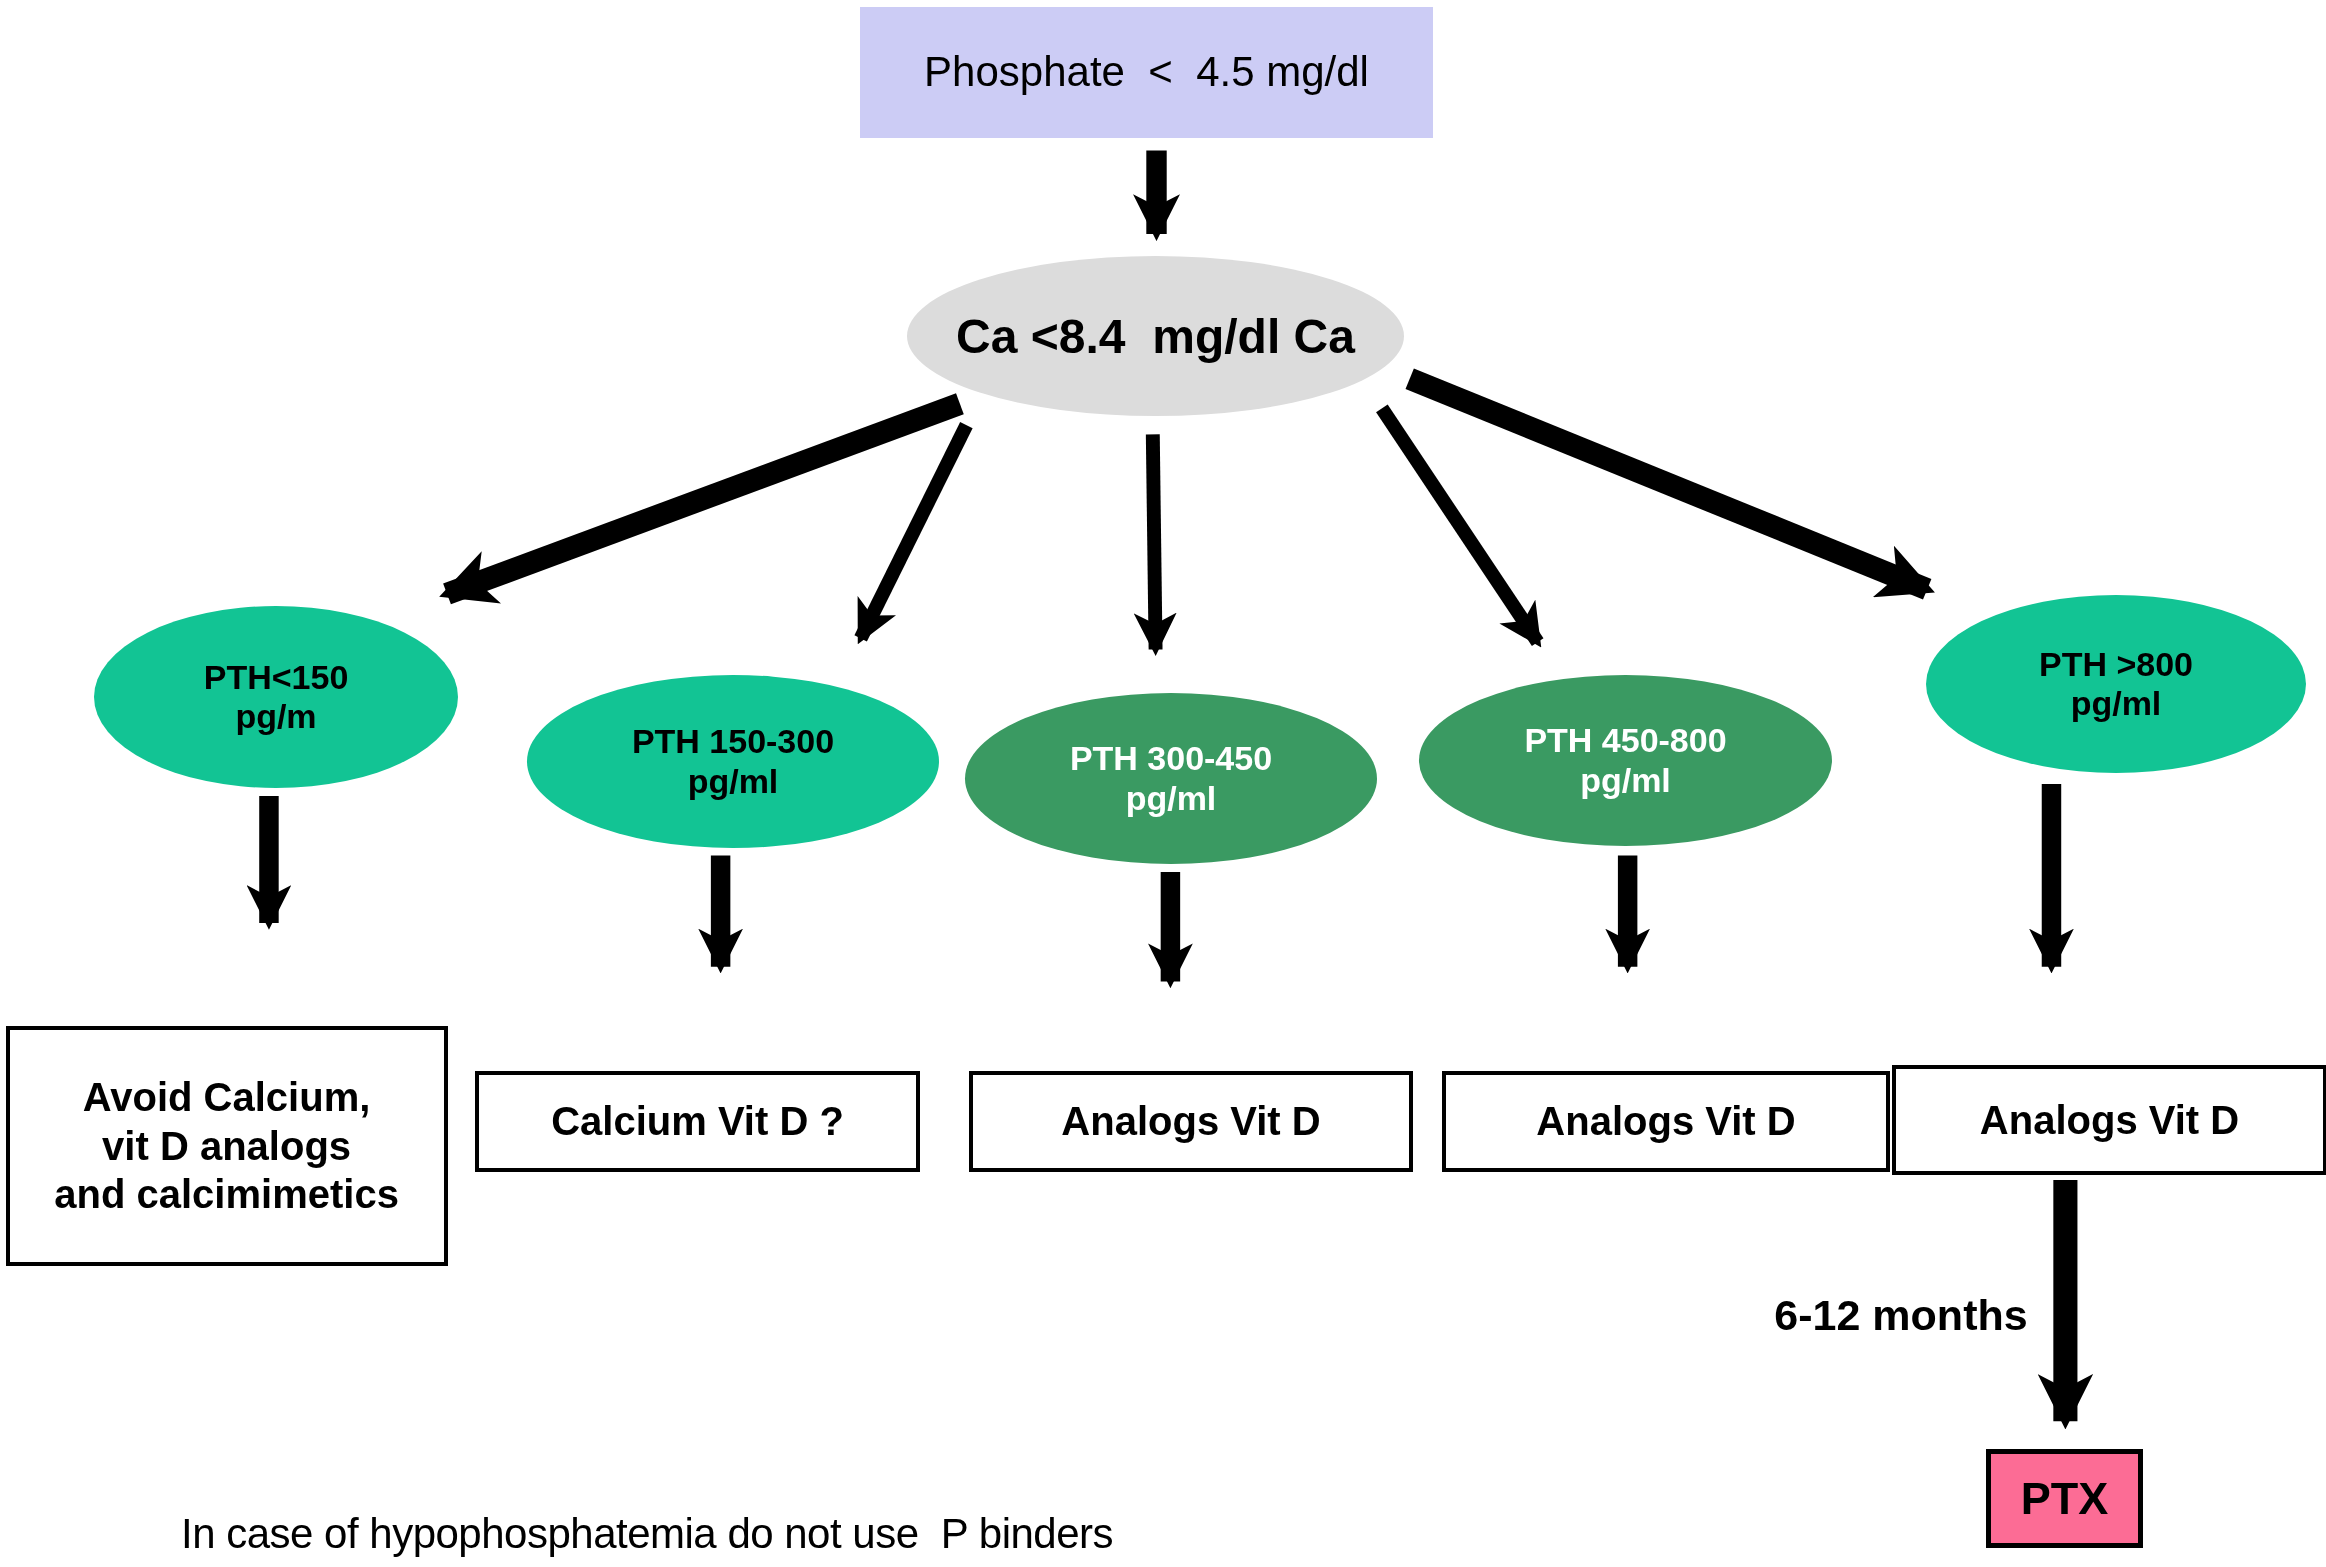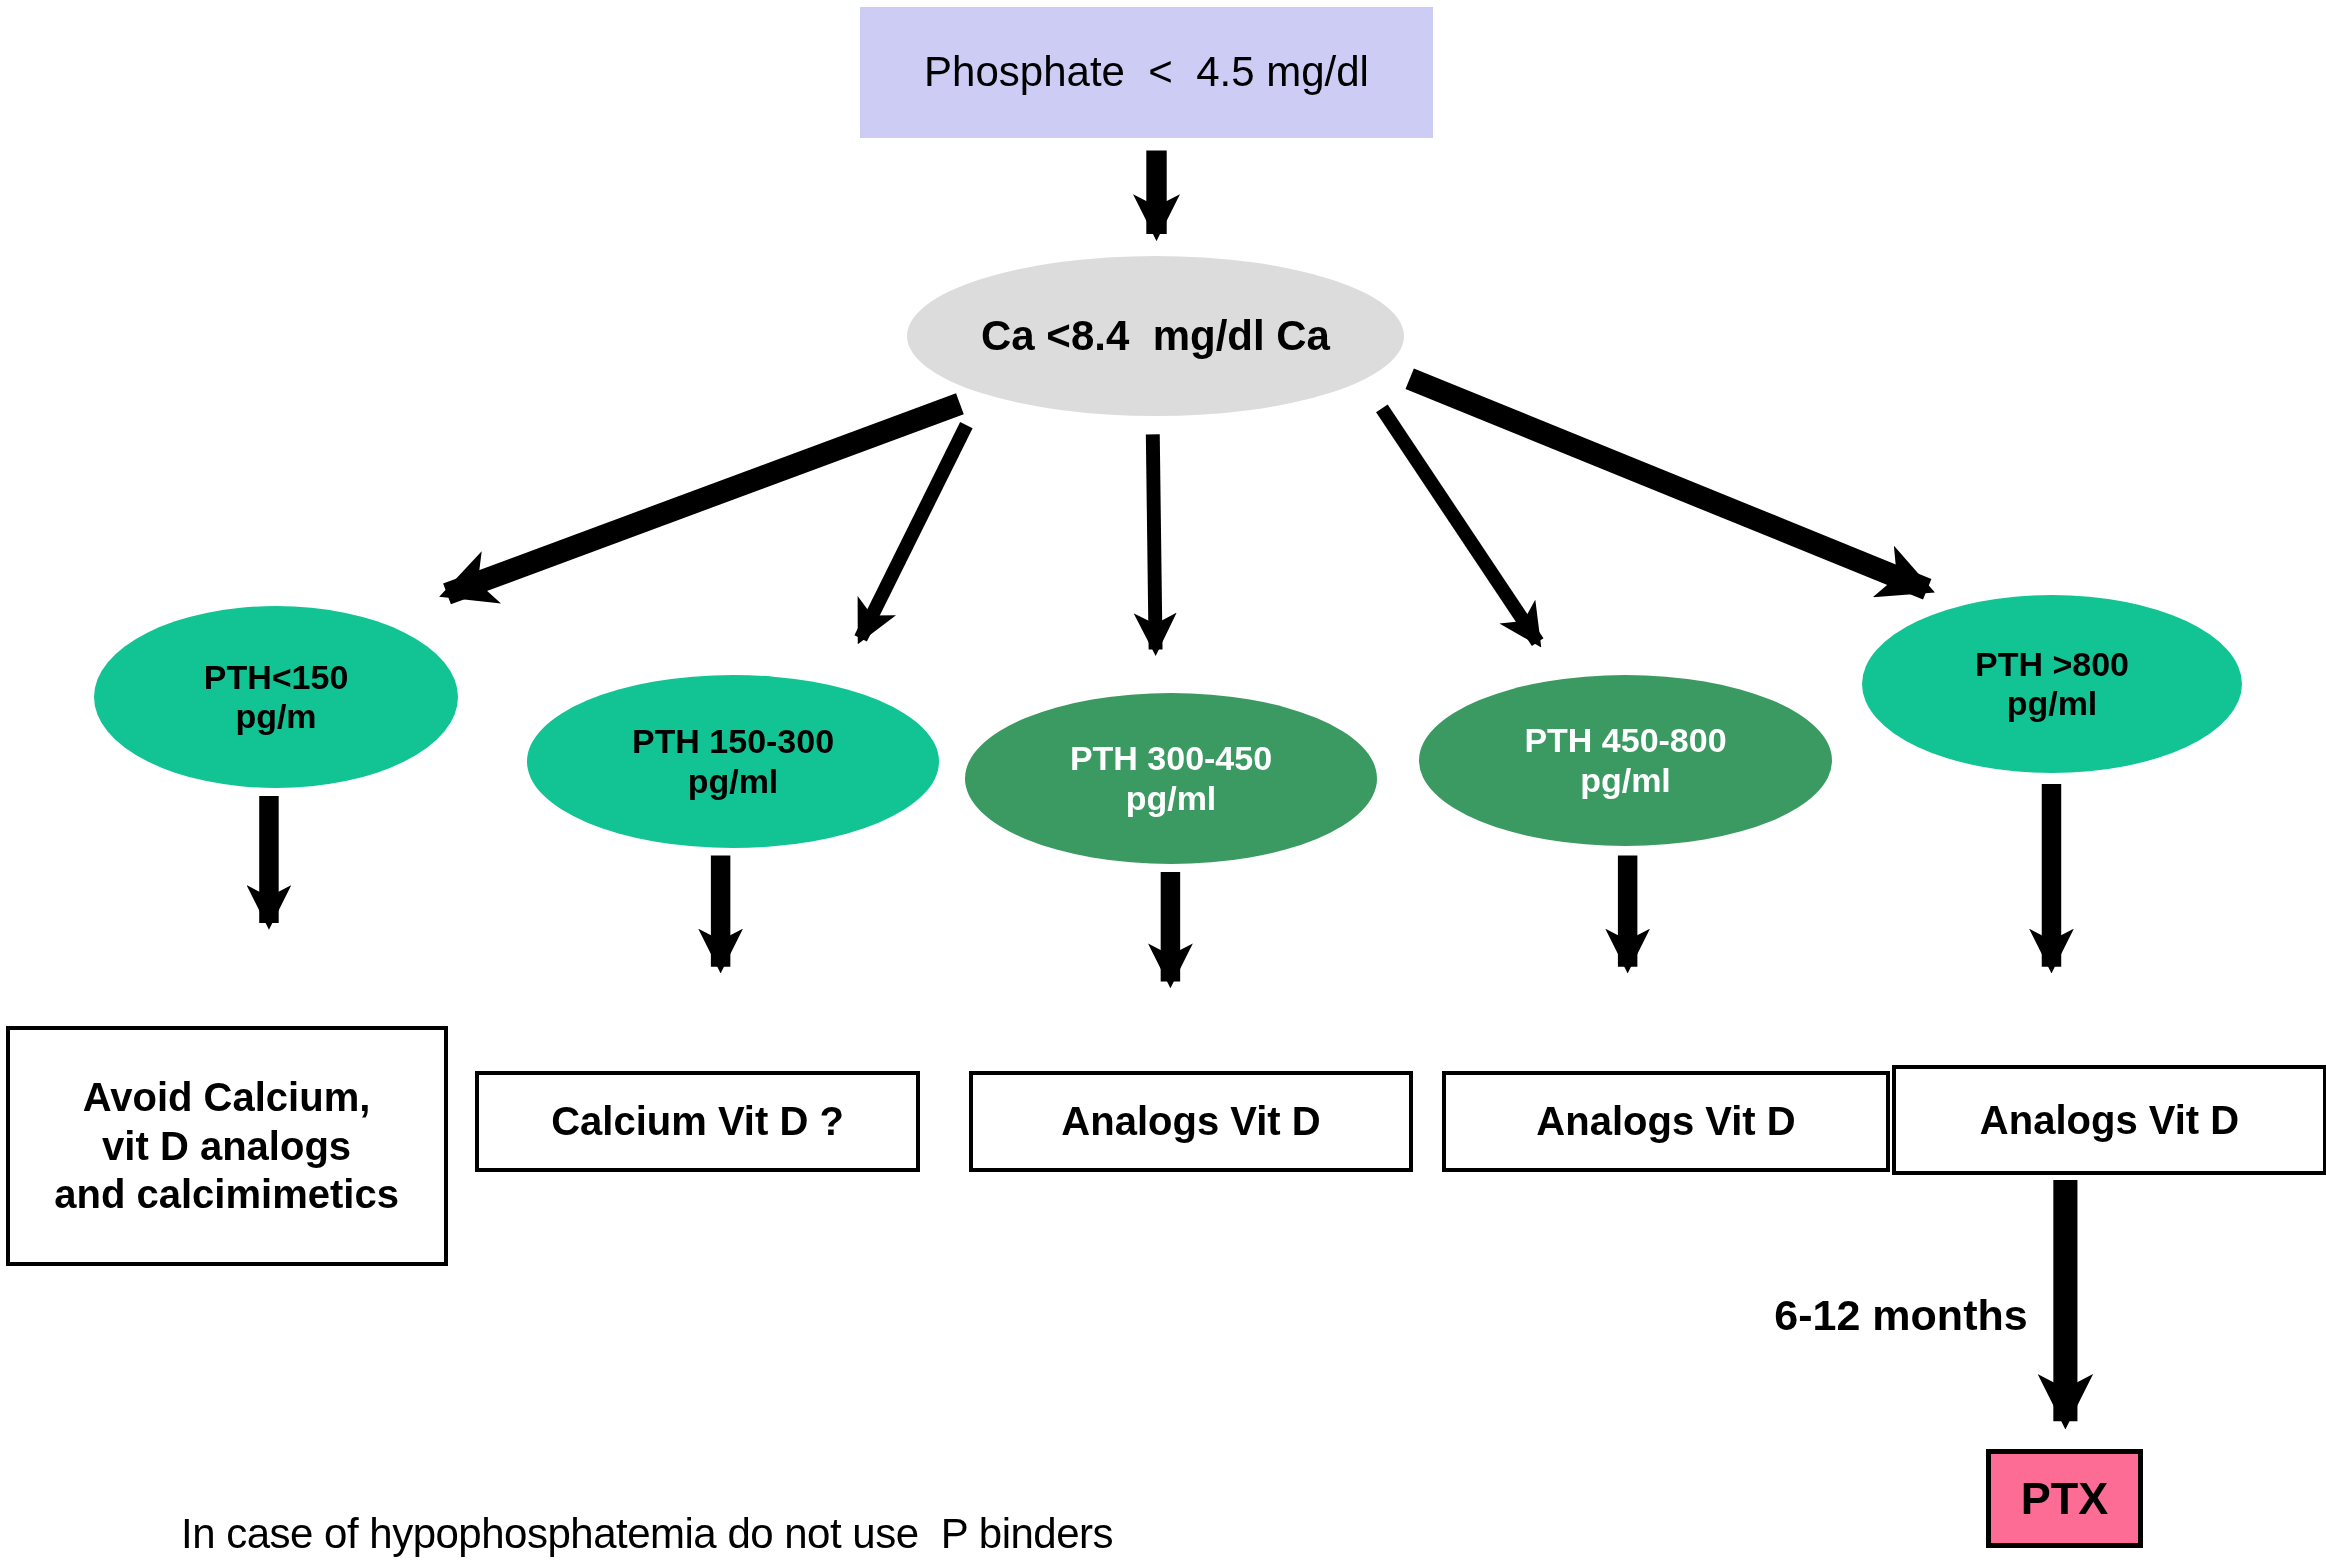--- a/index.html
+++ b/index.html
@@ -23,33 +23,33 @@
   .pre { white-space: pre; }
   .root-box {
     left: 860px; top: 6.5px; width: 573px; height: 131px;
     background: var(--root-bg, #ccccf5);
     font-weight: 400; font-size: 42px;
   }
   .decision-ellipse {
     left: 907px; top: 256px; width: 497px; height: 160px;
     background: var(--decision-bg, #dcdcdc);
     border-radius: 50%;
-    font-weight: 700; font-size: 42px; justify-content: center;
+    font-weight: 700; font-size: 48px; justify-content: center;
   }
   .pth {
     border-radius: 50%;
     font-weight: 700; font-size: 34px; line-height: 1.16;
   }
   .pth.bright { background: var(--pth-bright, #12c494); color: #000; }
   .pth.dark   { background: var(--pth-dark, #3a9a62); color: #ffffff; }
   .pth.e1 { left: 94px;  top: 606px; width: 364px; height: 182px; }
   .pth.e2 { left: 527px;  top: 675px; width: 412px; height: 173px; }
   .pth.e3 { left: 965px; top: 693px; width: 412px; height: 171px; }
   .pth.e4 { left: 1419px; top: 675px; width: 413px; height: 171px; }
-  .pth.e5 { left: 1862px; top: 595px; width: 380px; height: 178px; }
+  .pth.e5 { left: 1926px; top: 595px; width: 380px; height: 178px; }
   .action-box {
     background: #ffffff;
     border: 4.6px solid #000;
     font-weight: 700; font-size: 40px; line-height: 1.22;
   }
   .action-box.b1 { left: 5.6px;    top: 1010px; width: 434px; height: 232px; margin-top: 16px; }
   .action-box.b2 { left: 475px;  top: 1071px; width: 437px; height: 93px; }
   .action-box.b3 { left: 969px; top: 1071px; width: 436px; height: 93px; }
   .action-box.b4 { left: 1442px; top: 1071px; width: 440px; height: 93px; }
   .action-box.b5 { left: 1892px; top: 1065px; width: 427px; height: 102px; }

